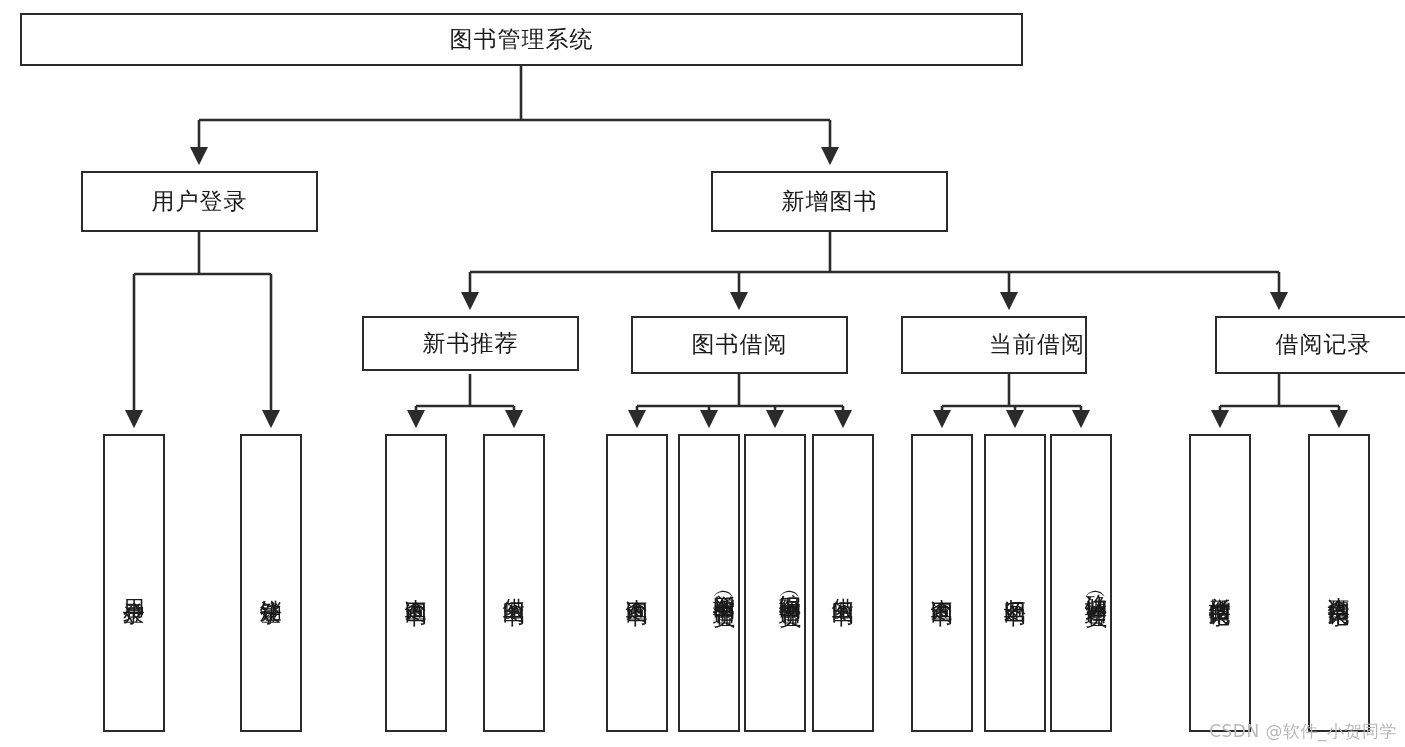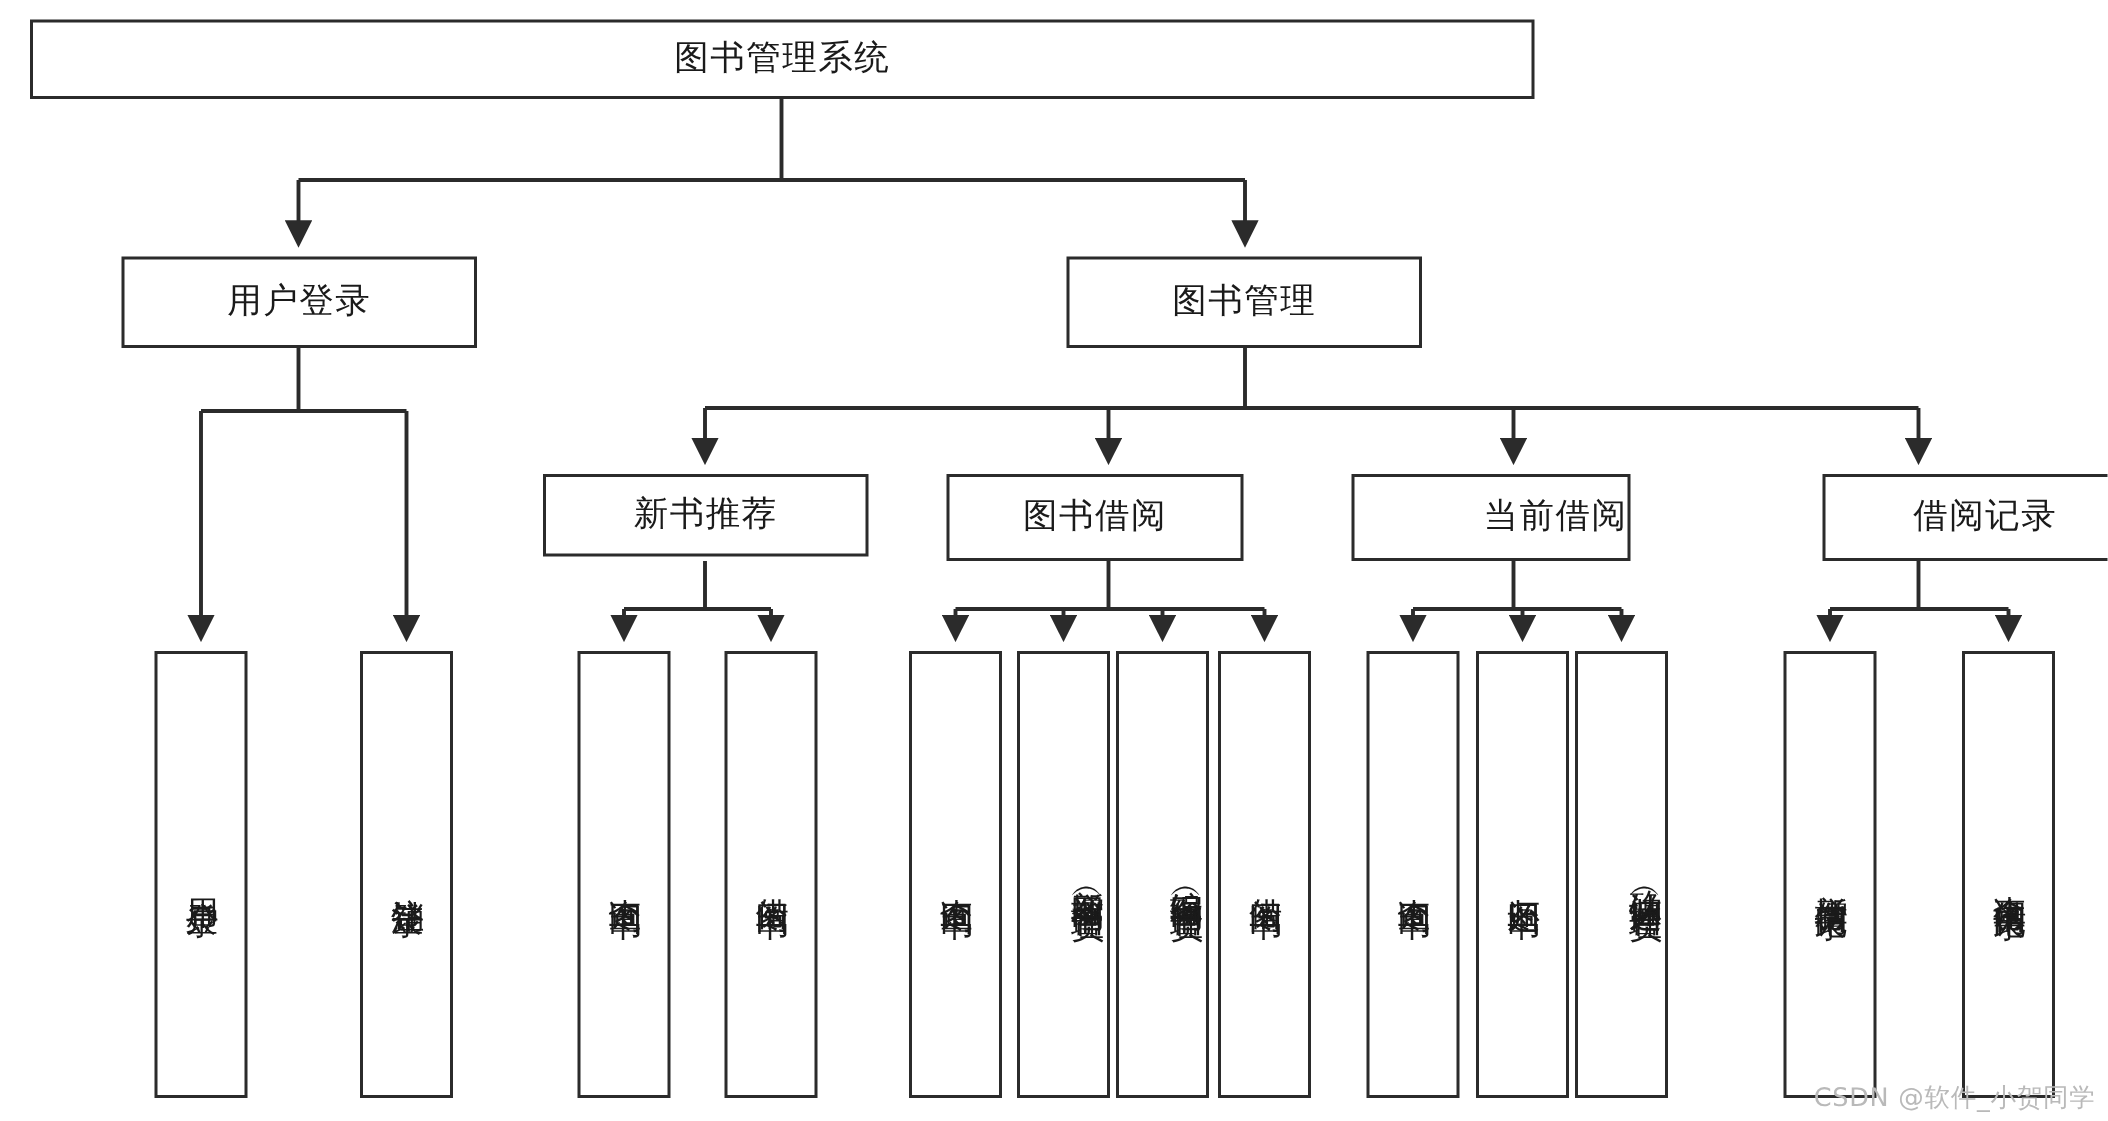--- a/index.html
+++ b/index.html
@@ -129,27 +129,27 @@
   </svg>
 
   <div class="node node-h node-root" style="left:20px; top:13px; width:1003px; height:53px;">
     <span>图书管理系统</span>
   </div>
 
   <div class="node node-h" style="left:81px; top:171px; width:237px; height:61px;">
     <span>用户登录</span>
   </div>
   <div class="node node-h" style="left:711px; top:171px; width:237px; height:61px;">
-    <span>图书管理</span>
+    <span>新增图书</span>
   </div>
 
   <div class="node node-h" style="left:362px; top:316px; width:217px; height:55px;">
     <span>新书推荐</span>
   </div>
-  <div class="node node-h" style="left:631px; top:316px; width:198px; height:58px;">
+  <div class="node node-h" style="left:631px; top:316px; width:217px; height:58px;">
     <span>图书借阅</span>
   </div>
   <div class="node node-h" style="left:901px; top:316px; width:186px; height:58px;justify-content:flex-end;">
     <span>当前借阅</span>
   </div>
   <div class="node node-h" style="left:1171px; top:316px; width:217px; height:58px;margin-left:44px;">
     <span>借阅记录</span>
   </div>
 
   <div class="node node-v centered" style="left:103px; top:434px; width:62px; height:298px;">

